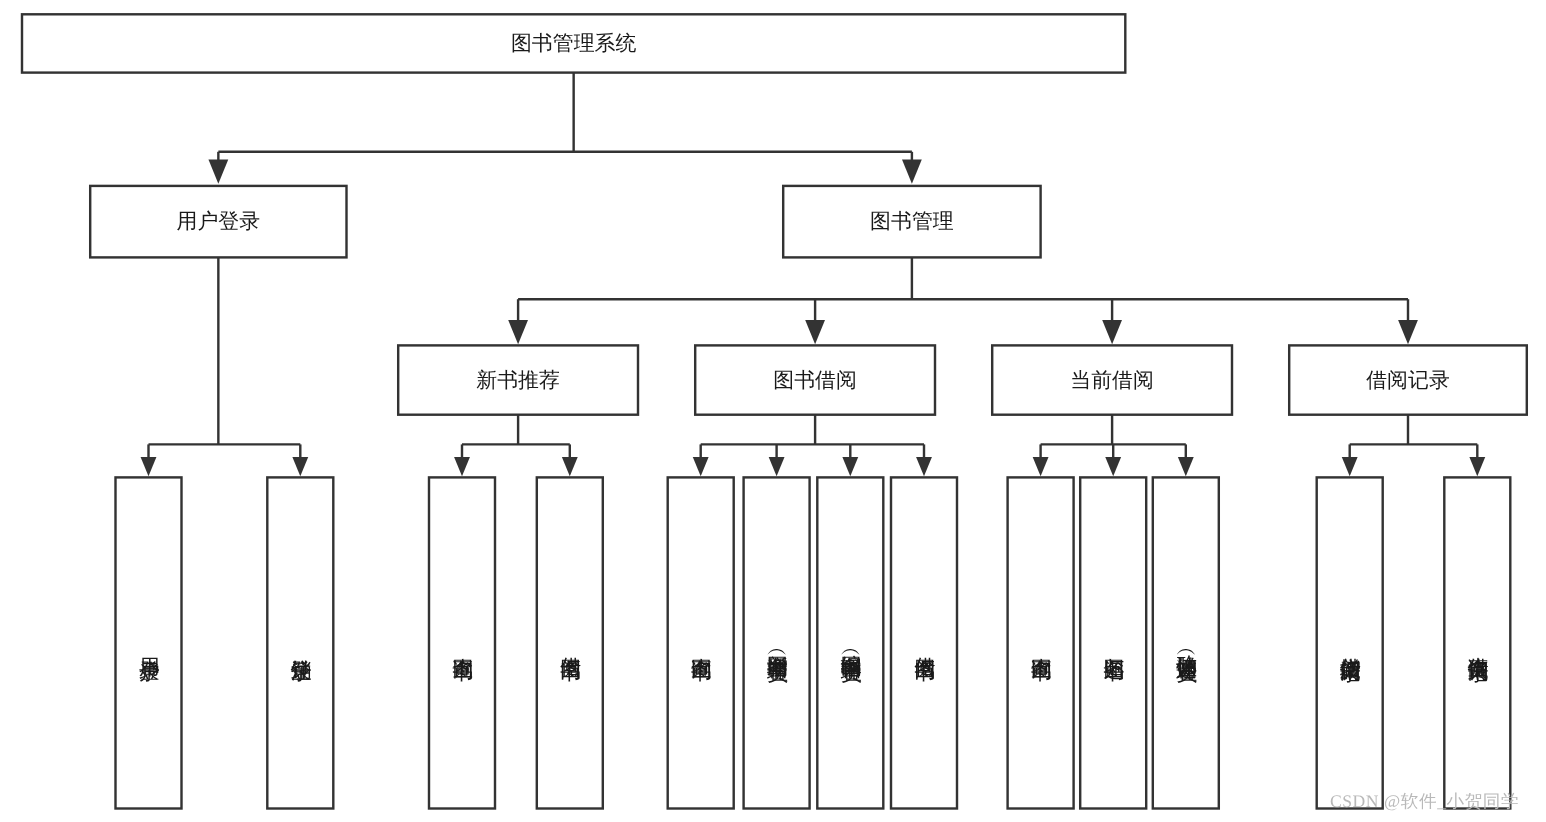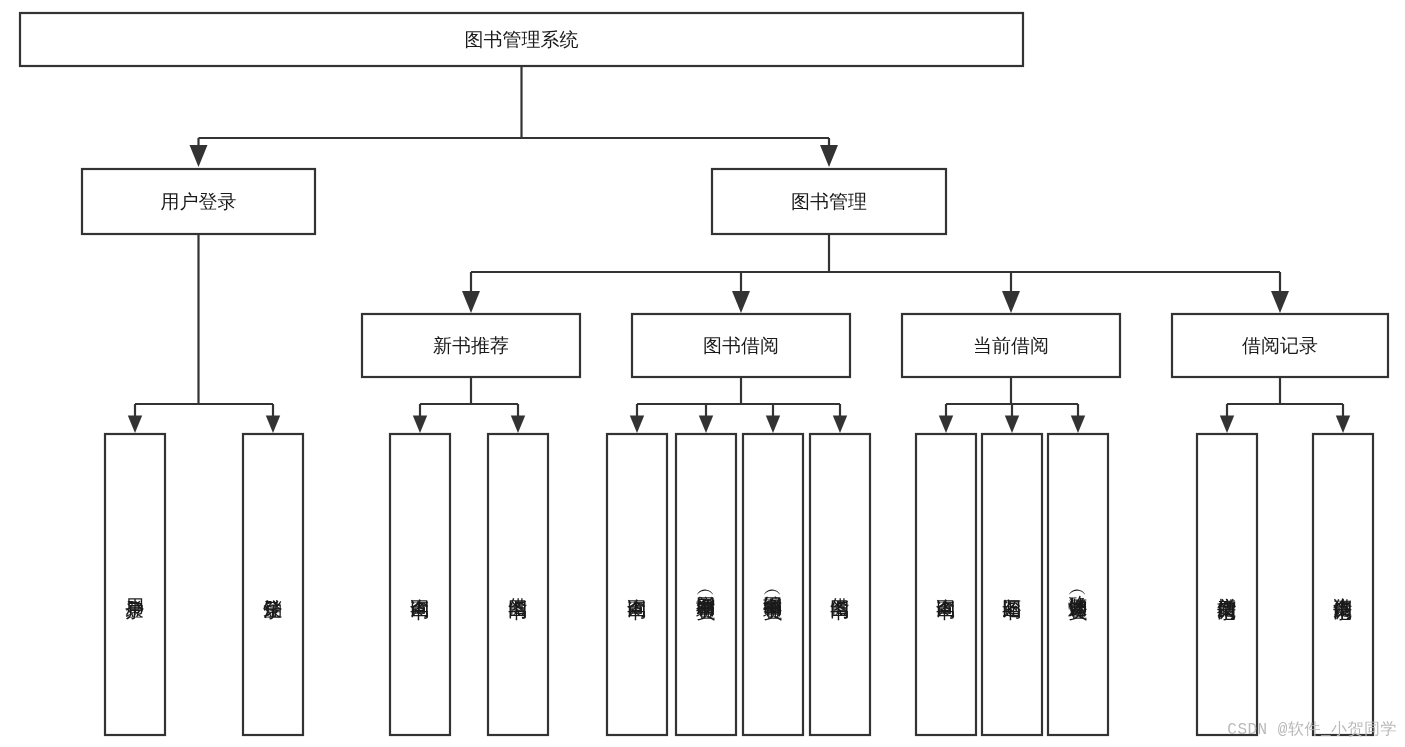--- a/index.html
+++ b/index.html
@@ -58,23 +58,23 @@
     font-family: "DejaVu Sans", "Liberation Sans", sans-serif;
     font-size: 19px;
     line-height: 1.24;
     color: #1a1a1a;
     letter-spacing: 1px;
     white-space: nowrap;
     pointer-events: none;
   }
   .watermark {
     position: absolute;
-    right: 8px;
+    right: 24px;
     bottom: 7px;
-    font-family: Liberation Mono, monospace;
+    font-family: Liberation Serif, serif;
     font-size: 16px;
     color: #b9b9b9;
     white-space: nowrap;
     letter-spacing: 0.5px;
   }
 </style>
 </head>
 <body>
 
 <div id="diagram-root">

